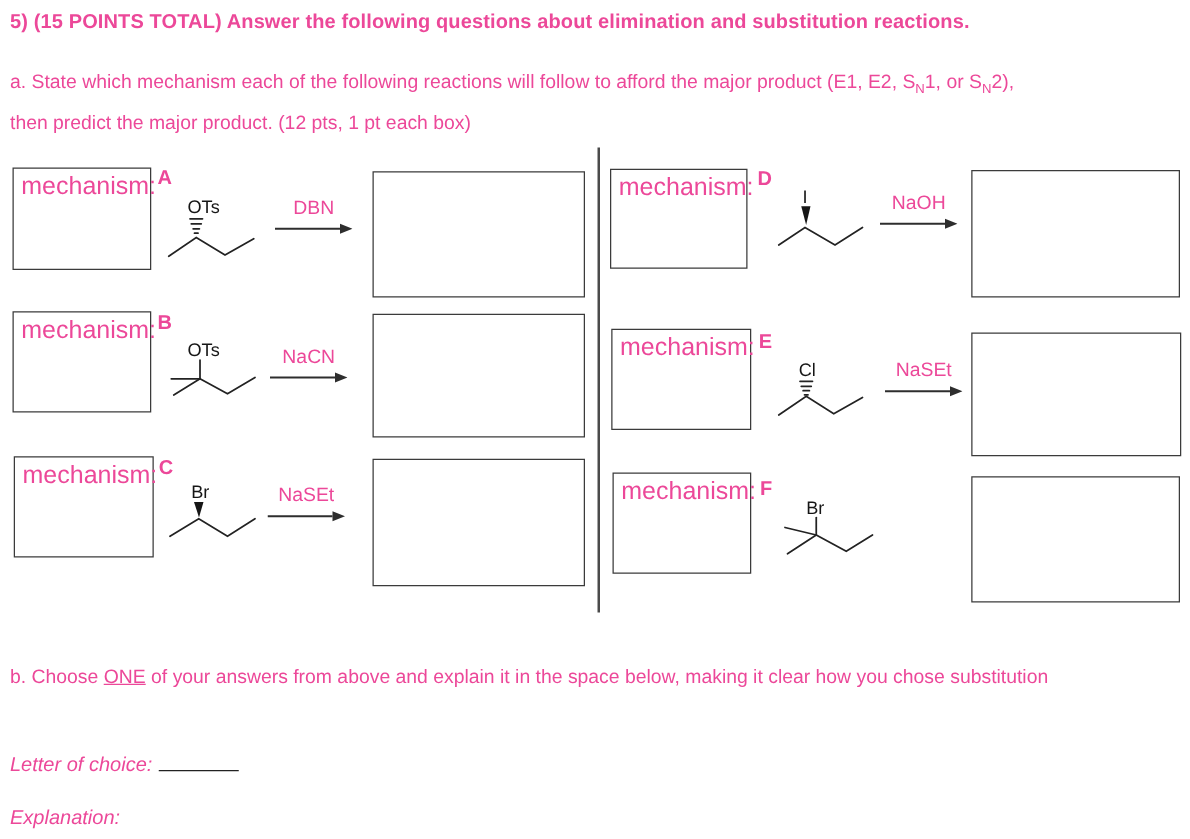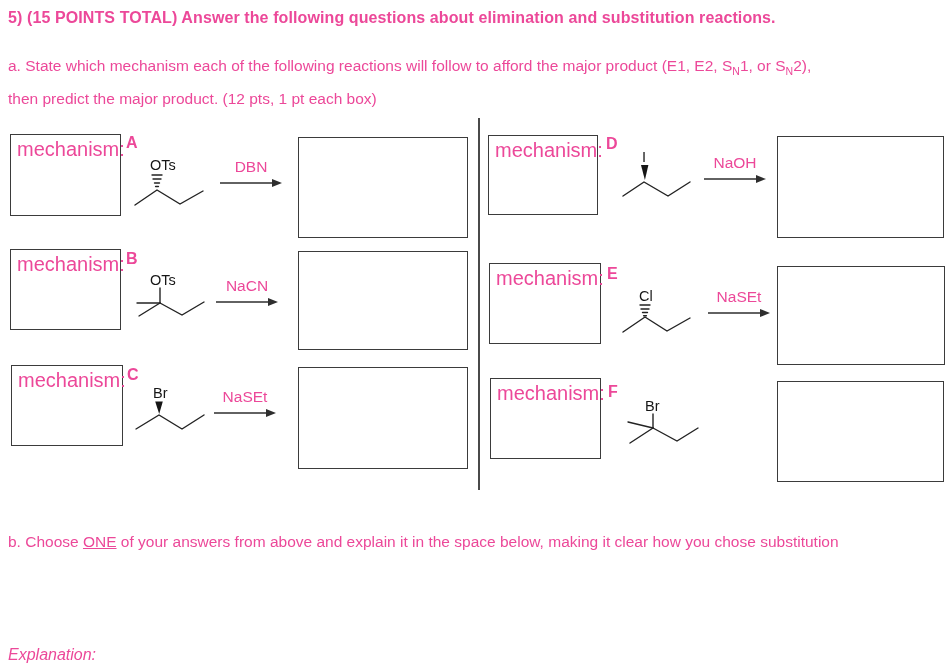--- a/index.html
+++ b/index.html
@@ -169,16 +169,19 @@
       <polyline class="bond" points="33,32 57,45 78,32"></polyline>
     </g>
   </svg>
   <div class="product-box" style="left:777px;top:381px;width:167px;height:101px"></div>
 
   <div class="para part-b">
     <span>b. Choose </span><span class="uline">ONE</span><span> of your answers from above and explain it in the space below, making it clear how you chose substitution</span><br>
     <br>
   </div>
 
+  <div class="choice-line">
+    <span>Letter of choice:</span><span class="blank"></span>
+  </div>
 
   <div class="explanation">Explanation:</div>
 
 </div>
 
 </body></html>

